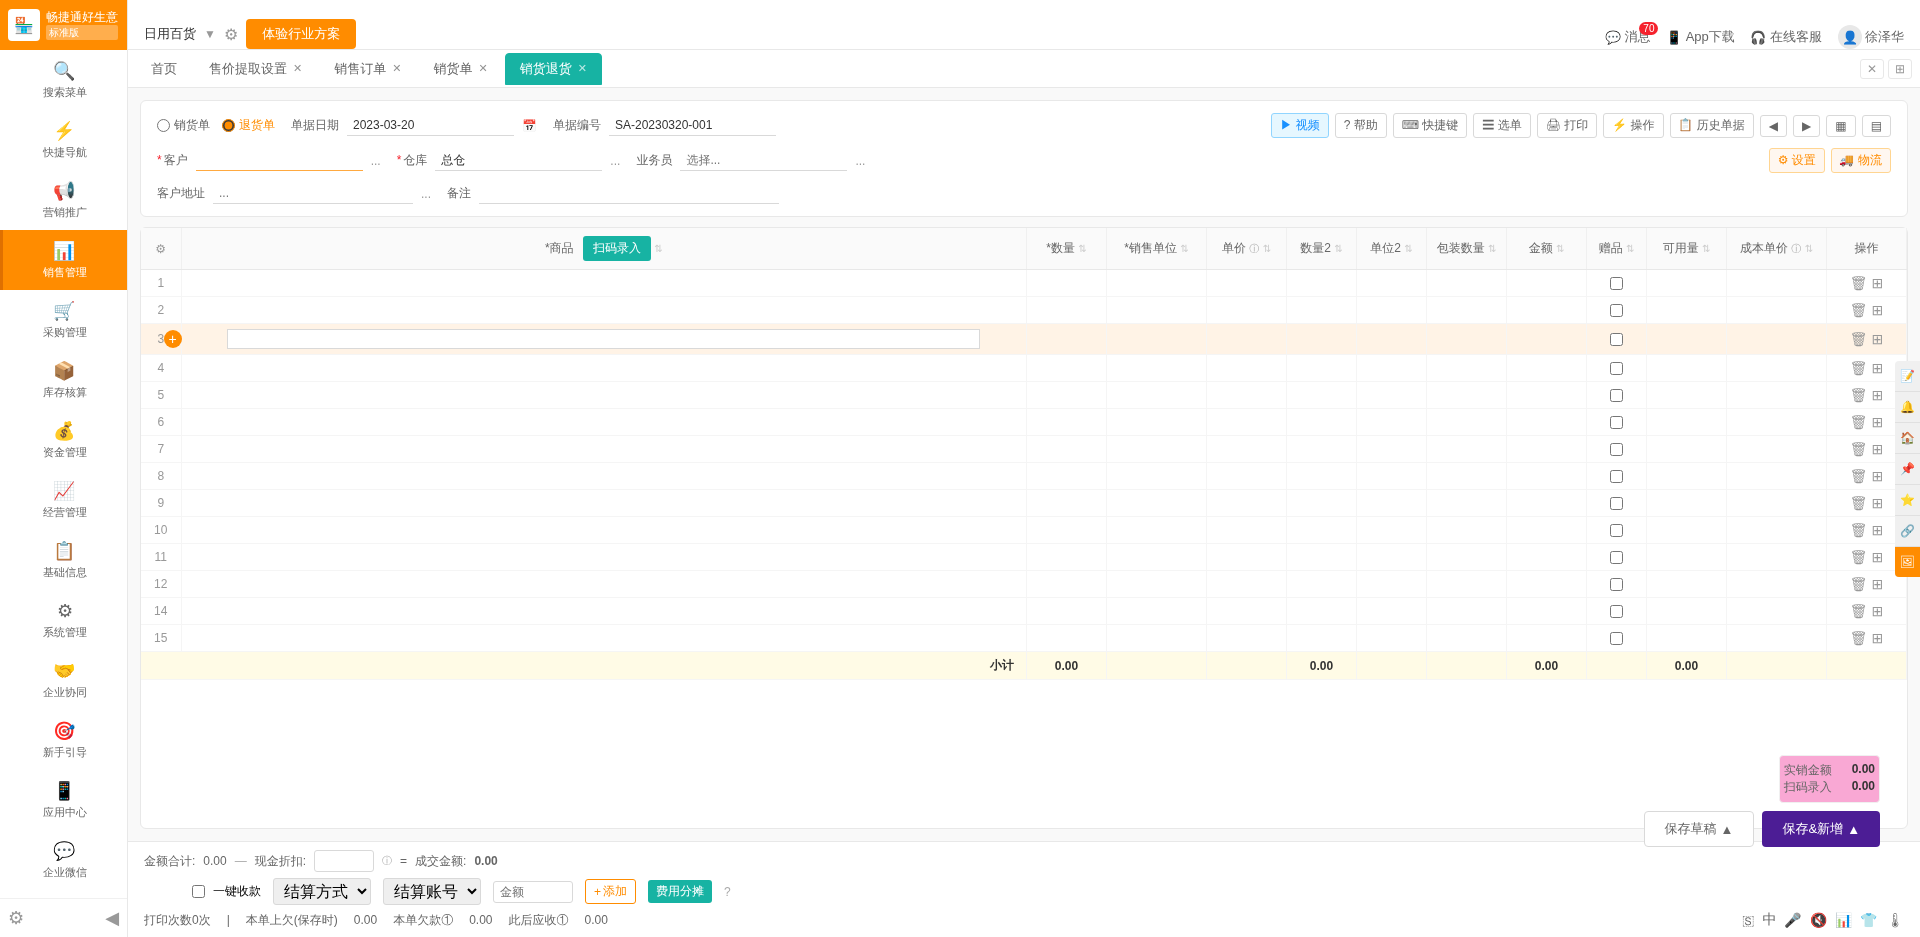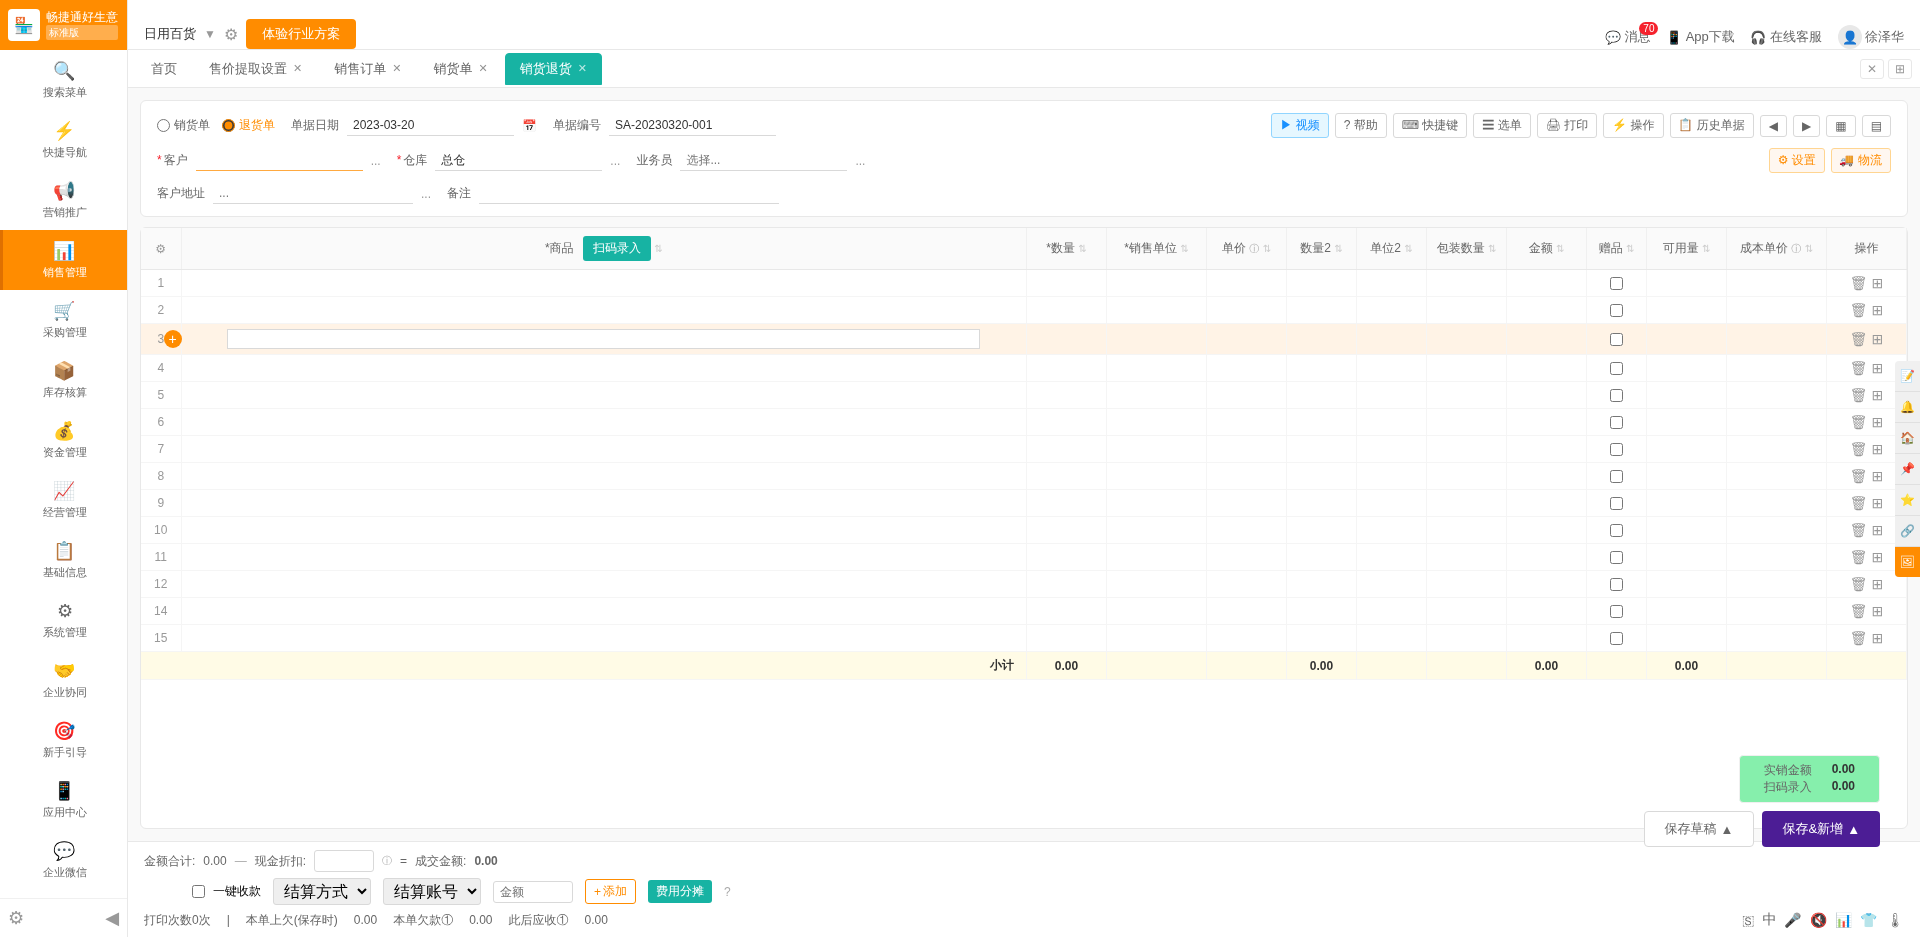--- a/index.html
+++ b/index.html
@@ -87,21 +87,21 @@
     .amount-input { border: 1px solid #d9d9d9; border-radius: 3px; padding: 3px 6px; width: 80px; font-size: 12px; }
     .minus-icon { color: #aaa; }
     .bottom-row2 { display: flex; align-items: center; gap: 12px; }
     .one-click-pay { display: flex; align-items: center; gap: 8px; margin-left: 48px; }
     .pay-select { border: 1px solid #d9d9d9; border-radius: 3px; padding: 3px 6px; font-size: 16px; }
     .collect-input { border: 1px solid #d9d9d9; border-radius: 3px; padding: 3px 6px; width: 80px; font-size: 12px; }
     .add-fee-btn { background: none; border: 1px solid #ff8c00; color: #ff8c00; border-radius: 3px; padding: 3px 8px; cursor: pointer; font-size: 12px; display: flex; align-items: center; gap: 2px; }
     .fee-split-btn { background: #17b3a3; color: #fff; border: none; border-radius: 3px; padding: 3px 8px; cursor: pointer; font-size: 12px; }
     .help-icon { color: #aaa; cursor: pointer; }
     .bottom-row3 { display: flex; align-items: center; gap: 16px; font-size: 12px; color: #666; }
-    .summary-box { border: 1px solid #f0f0f0; border-radius: 4px; padding: 6px 24px; background: #86efac; font-size: 12px; }
+    .summary-box { border: 1px solid #f0f0f0; border-radius: 4px; padding: 6px 4px; background: #f9a8d4; font-size: 12px; }
     .summary-row { display: flex; justify-content: space-between; gap: 20px; }
     .summary-label { color: #666; }
     .summary-value { color: #333; font-weight: bold; }
     .action-row { display: flex; gap: 8px; }
     .save-draft-btn { padding: 8px 20px; background: #fff; border: 1px solid #d9d9d9; border-radius: 4px; cursor: pointer; font-size: 13px; color: #666; display: flex; align-items: center; gap: 4px; }
     .save-new-btn { padding: 8px 20px; background: #4c1d95; border: none; border-radius: 4px; cursor: pointer; font-size: 13px; color: #fff; display: flex; align-items: center; gap: 4px; }
 
     .th-gear { cursor: pointer; color: #999; }
 
     .subtotal-row td { background: #fffbe6; font-weight: bold; }

